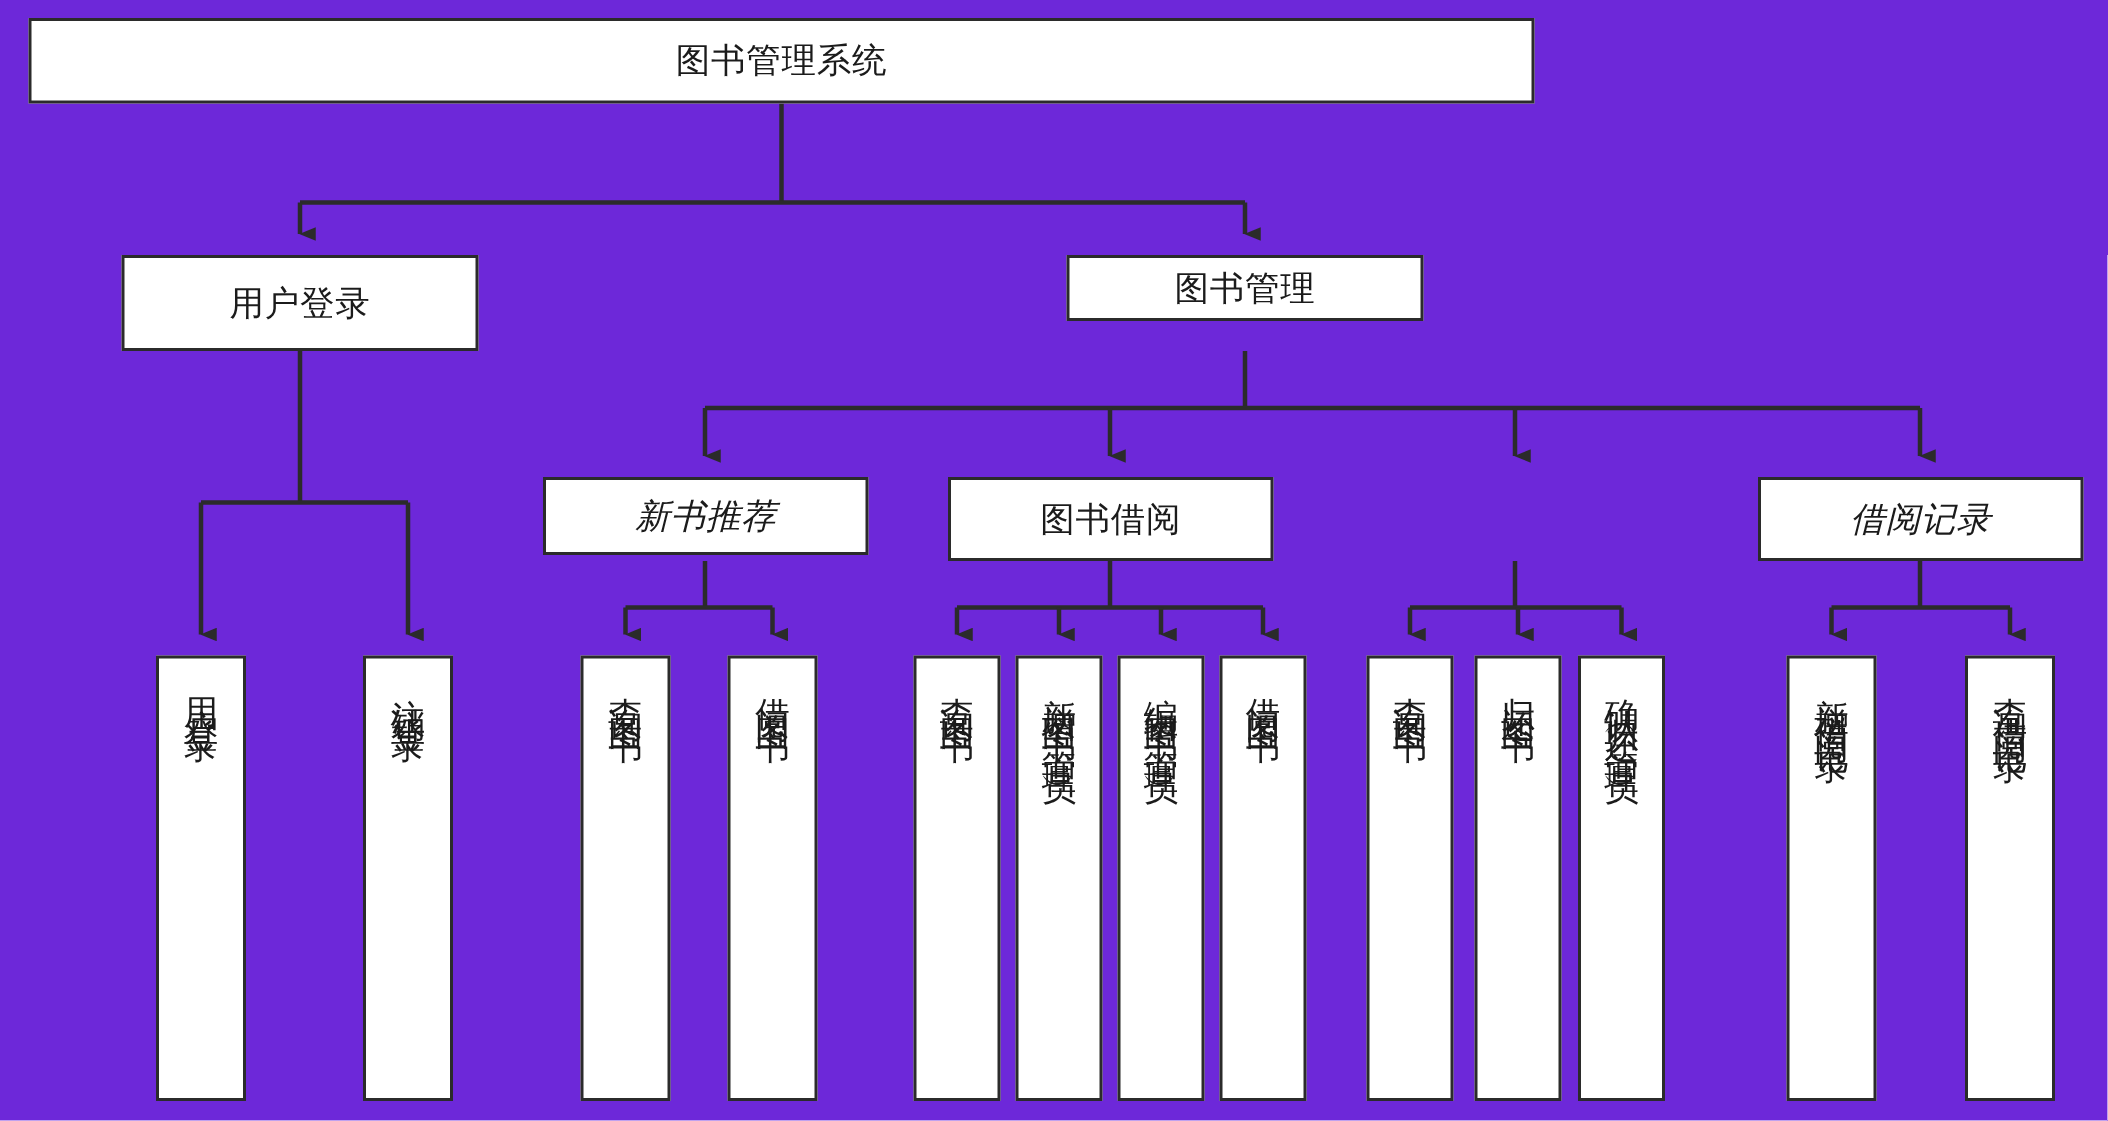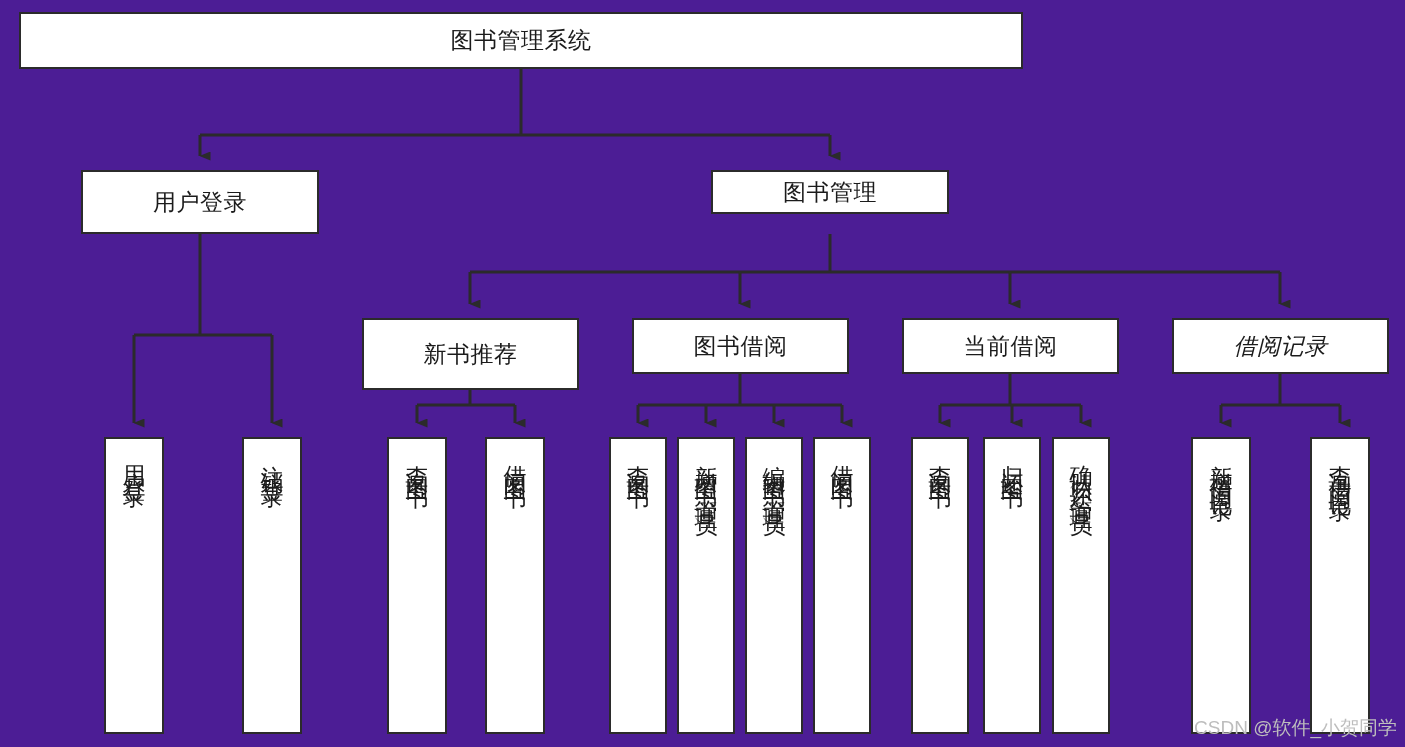--- a/index.html
+++ b/index.html
@@ -7,21 +7,21 @@
     padding: 0;
     background: #ffffff;
   }
   body {
     font-family: "Liberation Sans", "DejaVu Sans", sans-serif;
   }
   #diagram-root {
     position: relative;
     width: 1405px;
     height: 747px;
-    background: #4c1d95;
+    background: #6d28d9;
     overflow: hidden;
   }
   svg#tree-svg {
     position: absolute;
     left: 0;
     top: 0;
     width: 1405px;
     height: 747px;
     display: block;
   }
@@ -137,29 +137,26 @@
     <span class="node-label">图书管理系统</span>
   </div>
 
   <div class="node-box horiz" style="left:81px; top:170px; width:238px; height:64px;">
     <span class="node-label">用户登录</span>
   </div>
   <div class="node-box horiz" style="left:711px; top:170px; width:238px; height:44px;">
     <span class="node-label">图书管理</span>
   </div>
 
-  <div class="node-box horiz" style="left:362px; top:318px; width:217px; height:72px;">
+  <div class="node-box horiz" style="left:362px; top:318px; width:217px; height:52px;font-style:italic;">
     <span class="node-label">新书推荐</span>
   </div>
   <div class="node-box horiz" style="left:632px; top:318px; width:217px; height:56px;">
     <span class="node-label">图书借阅</span>
   </div>
-  <div class="node-box horiz" style="left:902px; top:318px; width:217px; height:56px;">
-    <span class="node-label">当前借阅</span>
-  </div>
   <div class="node-box horiz" style="left:1172px; top:318px; width:217px; height:56px;font-style:italic;">
     <span class="node-label">借阅记录</span>
   </div>
 
   <div class="node-box vert" style="left:104px; top:437px; width:60px; height:297px;">
     <span class="node-label">用户登录</span>
   </div>
   <div class="node-box vert" style="left:242px; top:437px; width:60px; height:297px;">
     <span class="node-label">注销登录</span>
   </div>
@@ -190,15 +187,14 @@
   <div class="node-box vert" style="left:1052px; top:437px; width:58px; height:297px;">
     <span class="node-label">确认归还（管理员）</span>
   </div>
   <div class="node-box vert" style="left:1191px; top:437px; width:60px; height:297px;">
     <span class="node-label">新增借阅记录</span>
   </div>
   <div class="node-box vert" style="left:1310px; top:437px; width:60px; height:297px;">
     <span class="node-label">查询借阅记录</span>
   </div>
 
-  <div class="watermark">CSDN @软件_小贺同学</div>
 
 </div>
 
 </body></html>

